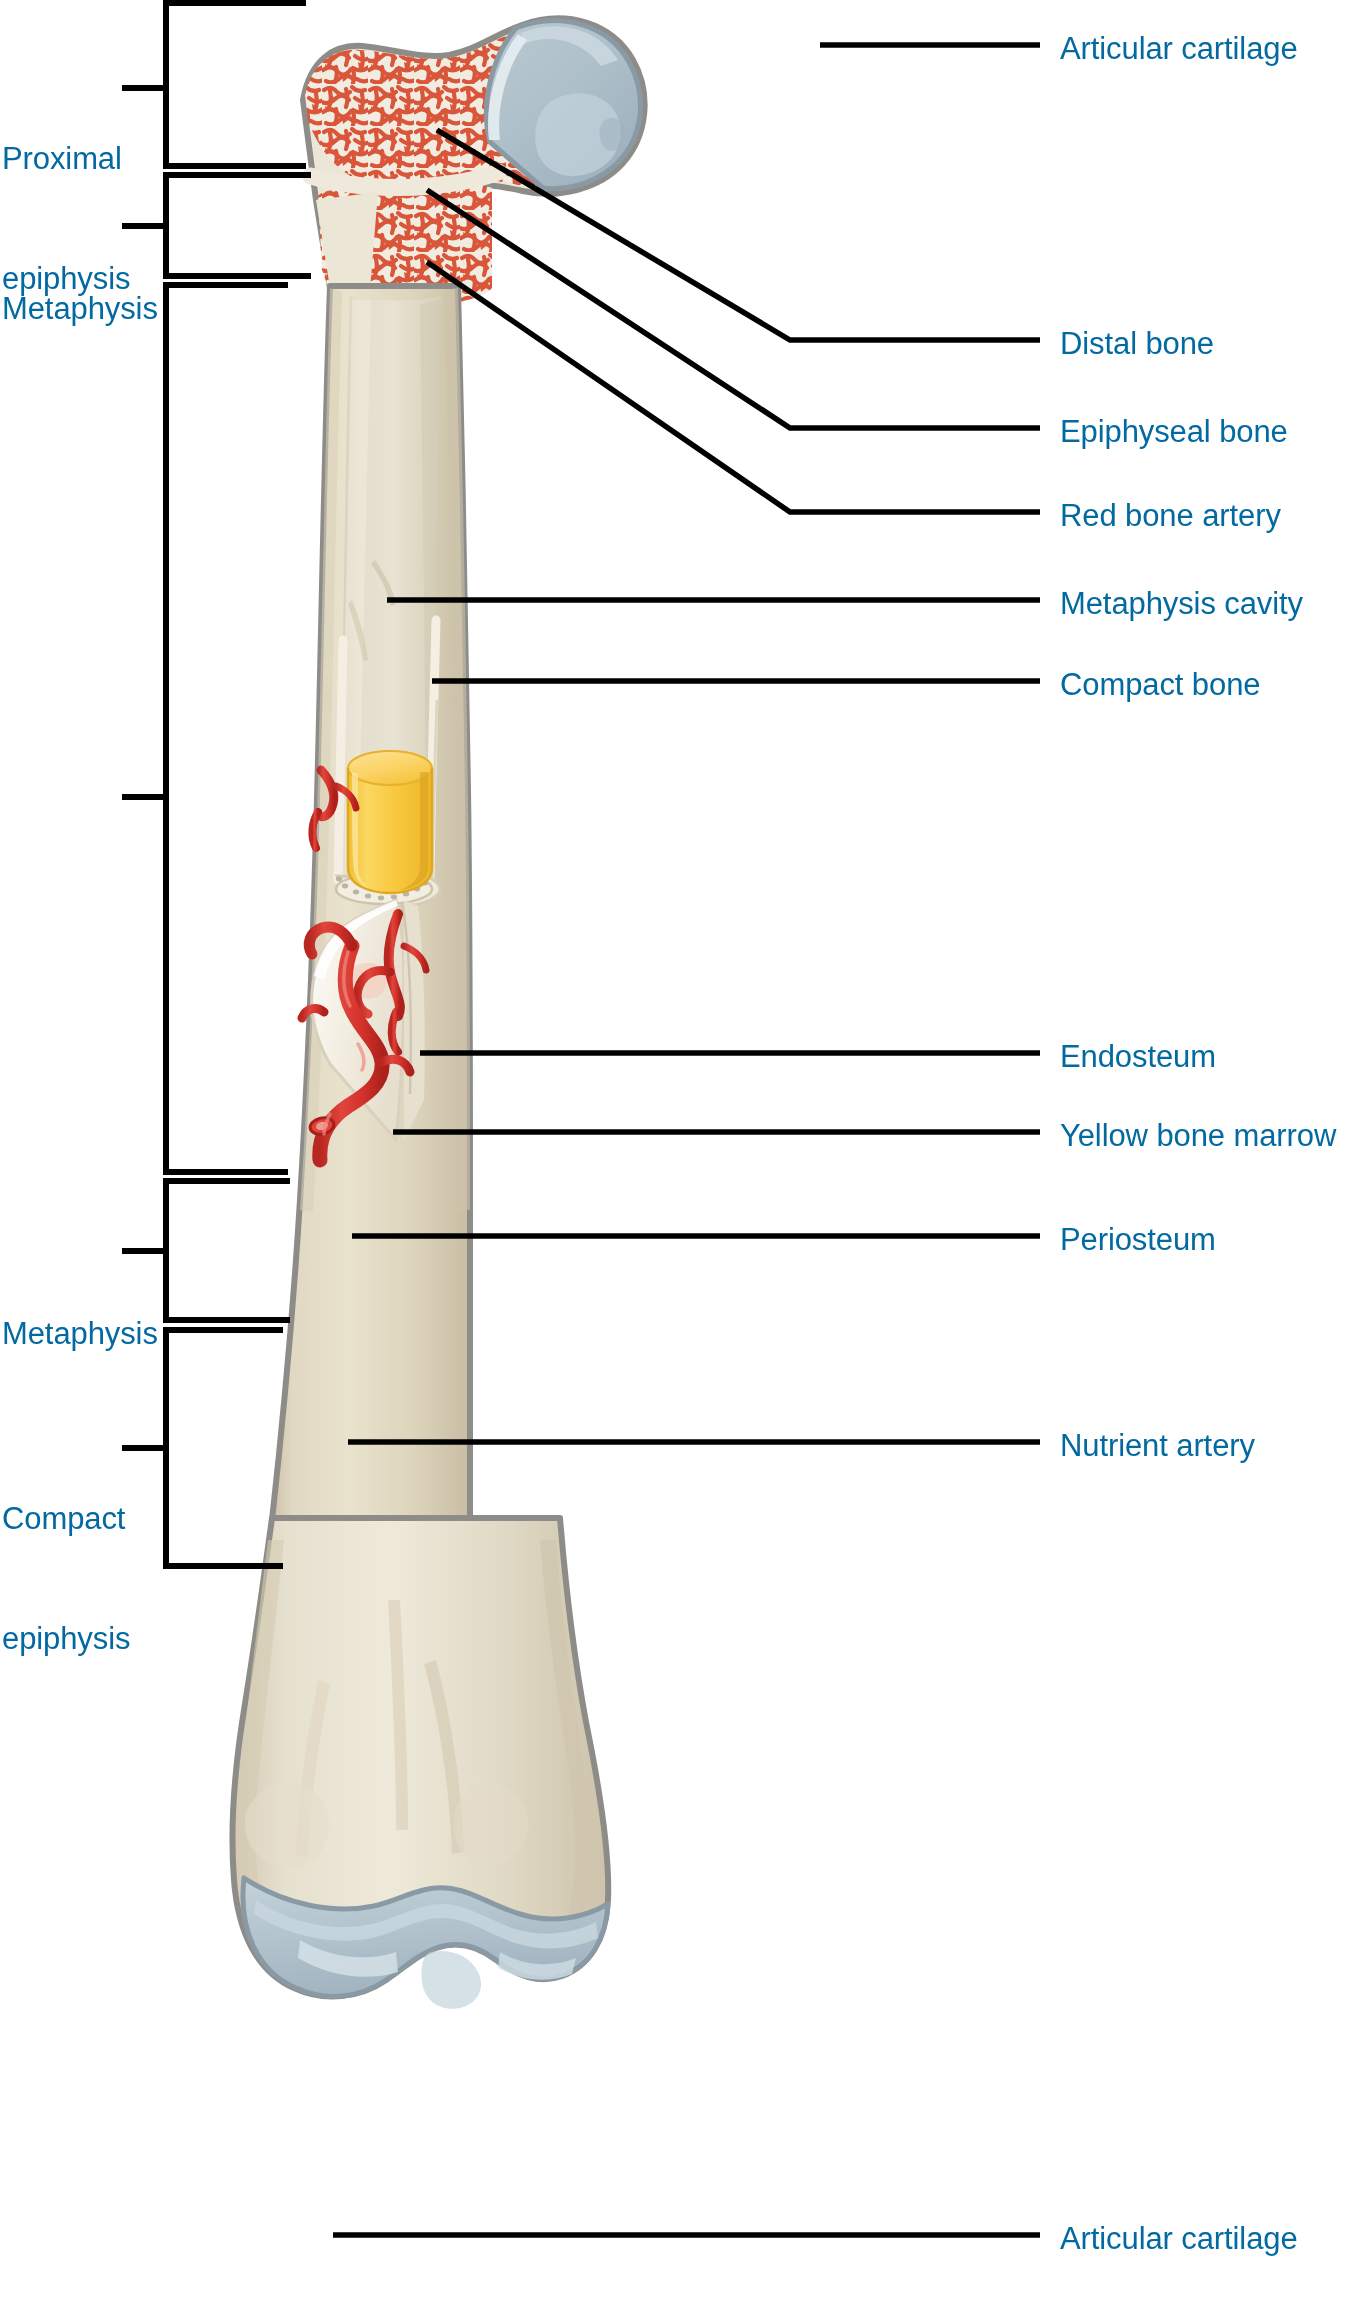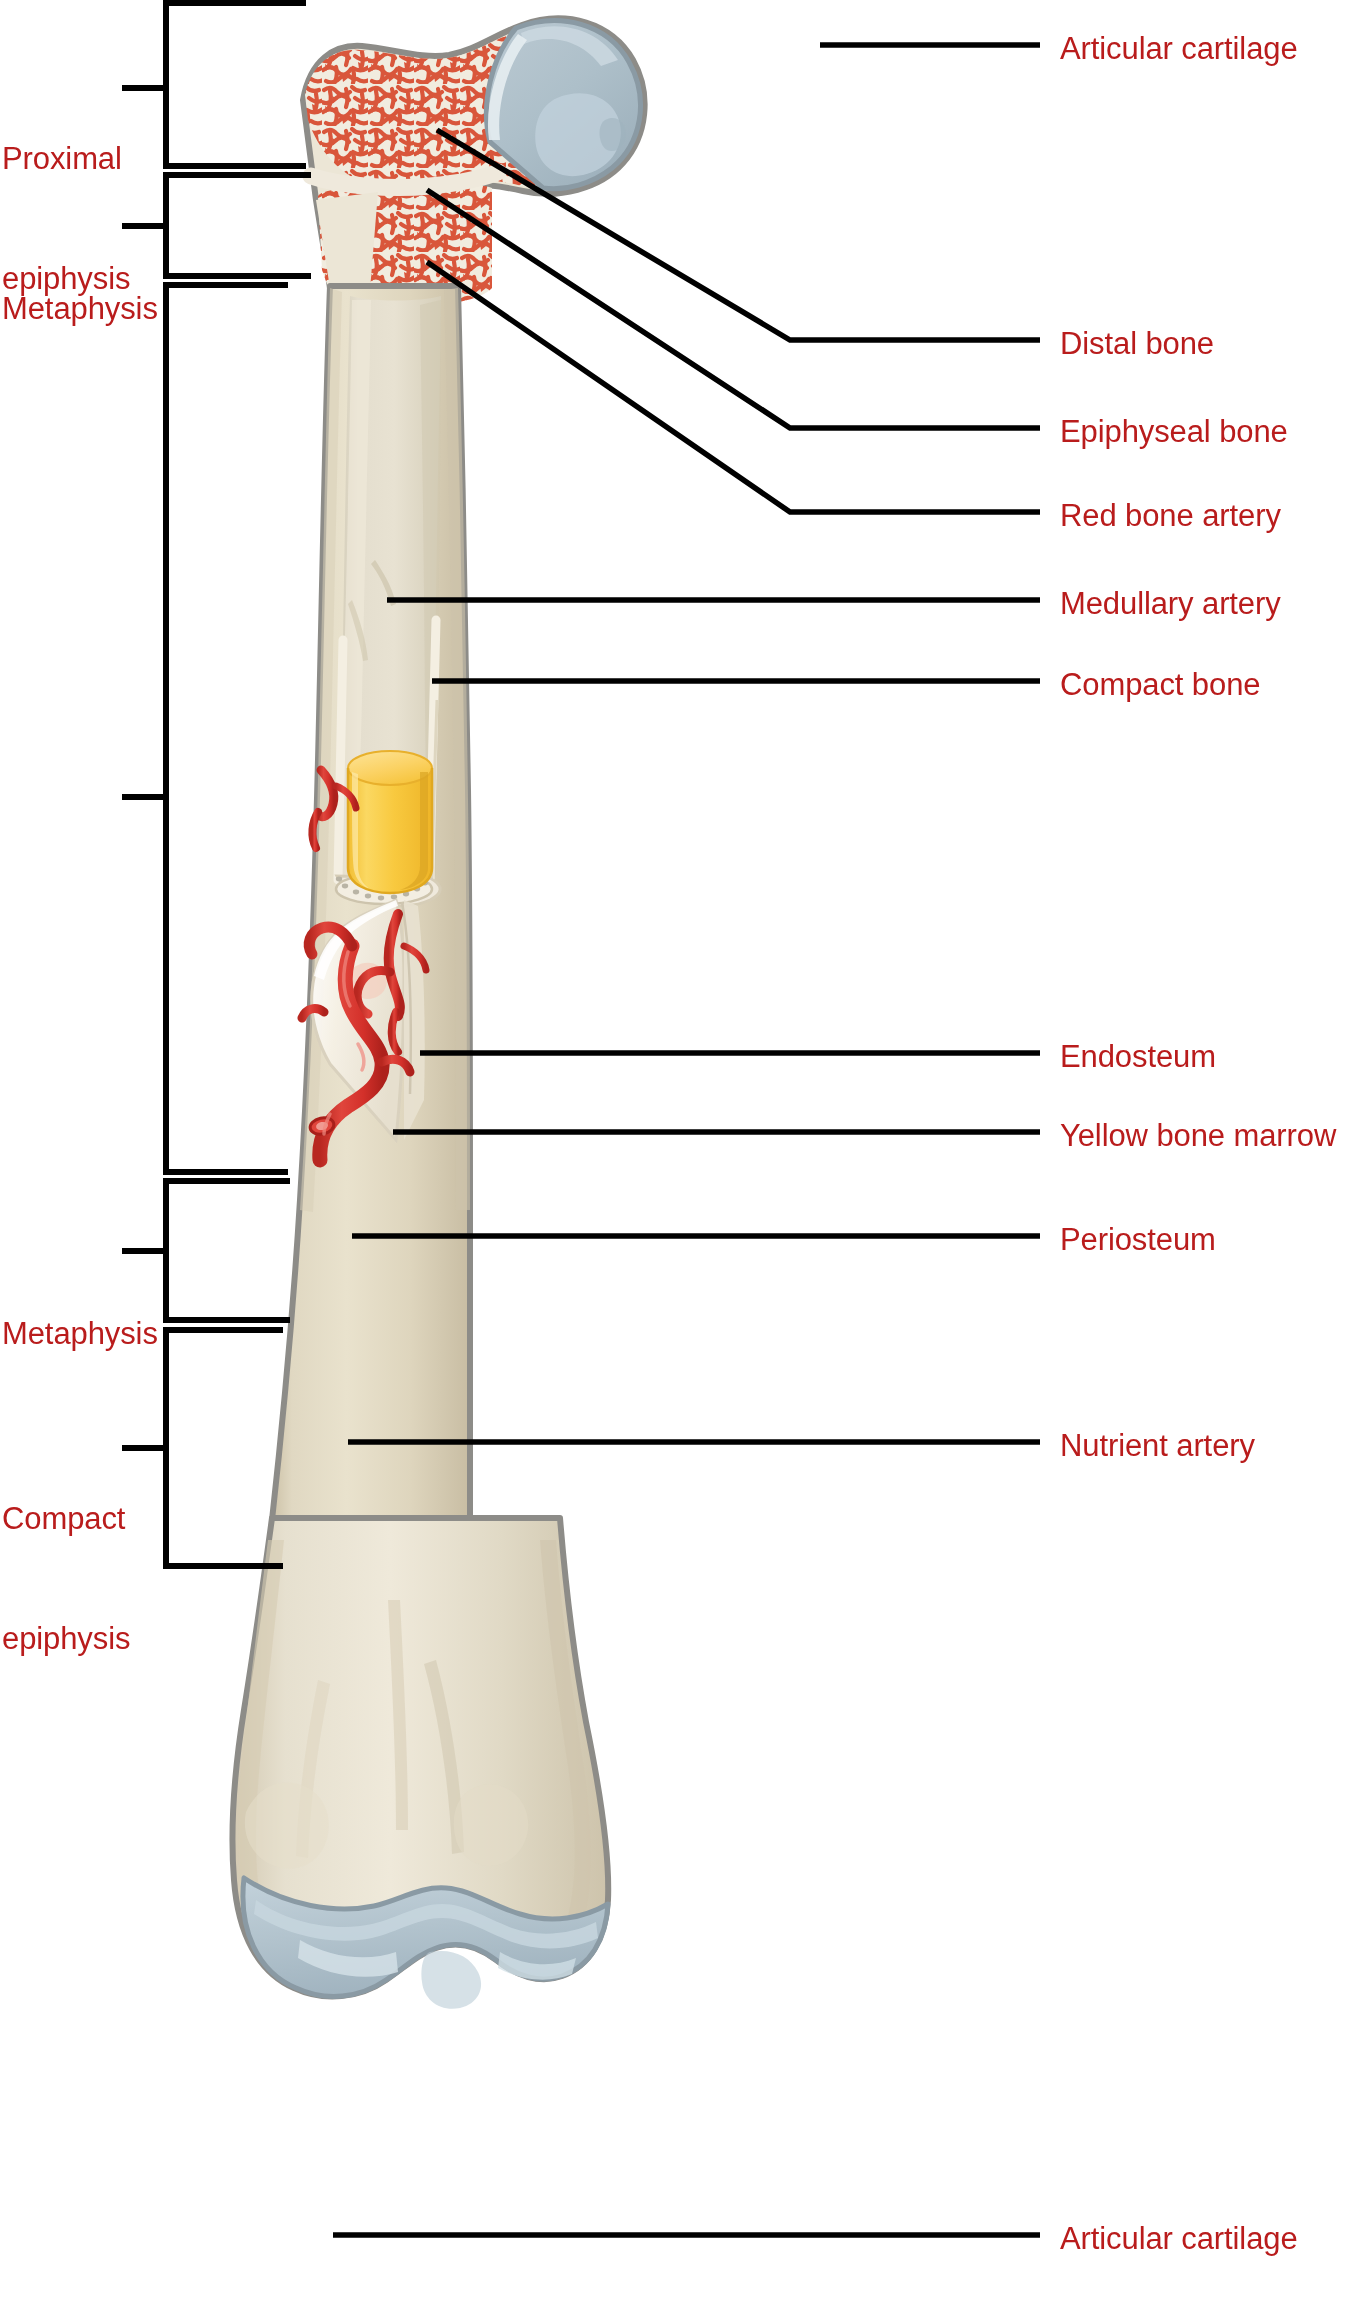--- a/index.html
+++ b/index.html
@@ -21,21 +21,21 @@
   svg.figure {
     position: absolute;
     left: 0; top: 0;
     width: 1369px; height: 2312px;
     display: block;
   }
   .lbl {
     position: absolute;
     font-family: "Liberation Sans", sans-serif;
     font-size: 31px;
-    color: #b91c1c;
+    color: #0369a1;
     white-space: pre;
     line-height: 1.30;
     letter-spacing: -0.1px;
   }
   .lbl.right { text-align: left; }
   .lbl.left  { text-align: left; }
 </style>
 </head>
 <body>
 
@@ -439,21 +439,21 @@
 </div>
 
 <div class="lbl right" style="left:1060px; top:29px;">Articular cartilage</div>
 
 <div class="lbl right" style="left:1060px; top:324px;">Distal bone</div>
 
 <div class="lbl right" style="left:1060px; top:412px;">Epiphyseal bone</div>
 
 <div class="lbl right" style="left:1060px; top:496px;">Red bone artery</div>
 
-<div class="lbl right" style="left:1060px; top:584px;">Medullary artery</div>
+<div class="lbl right" style="left:1060px; top:584px;">Metaphysis cavity</div>
 
 <div class="lbl right" style="left:1060px; top:665px;">Compact bone</div>
 
 <div class="lbl right" style="left:1060px; top:1037px;">Endosteum</div>
 
 <div class="lbl right" style="left:1060px; top:1116px;">Yellow bone marrow</div>
 
 <div class="lbl right" style="left:1060px; top:1220px;">Periosteum</div>
 
 <div class="lbl right" style="left:1060px; top:1426px;">Nutrient artery</div>

